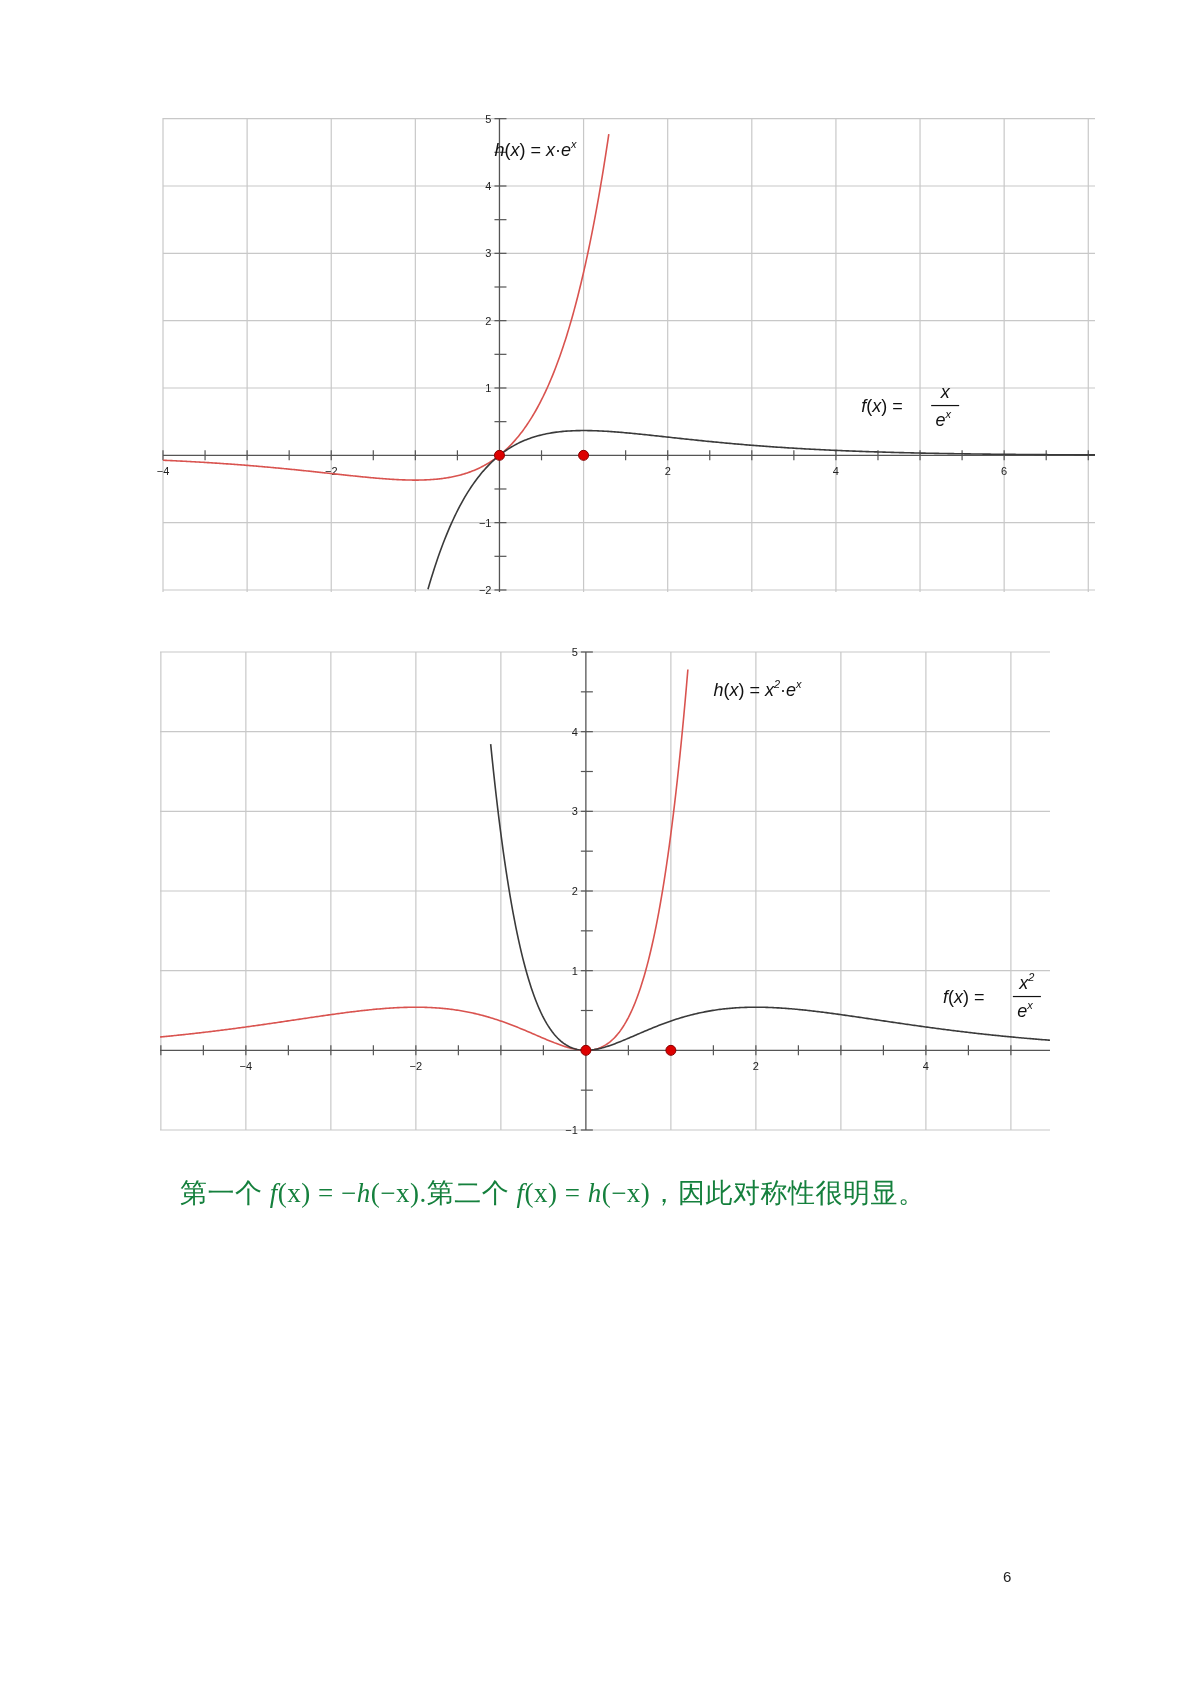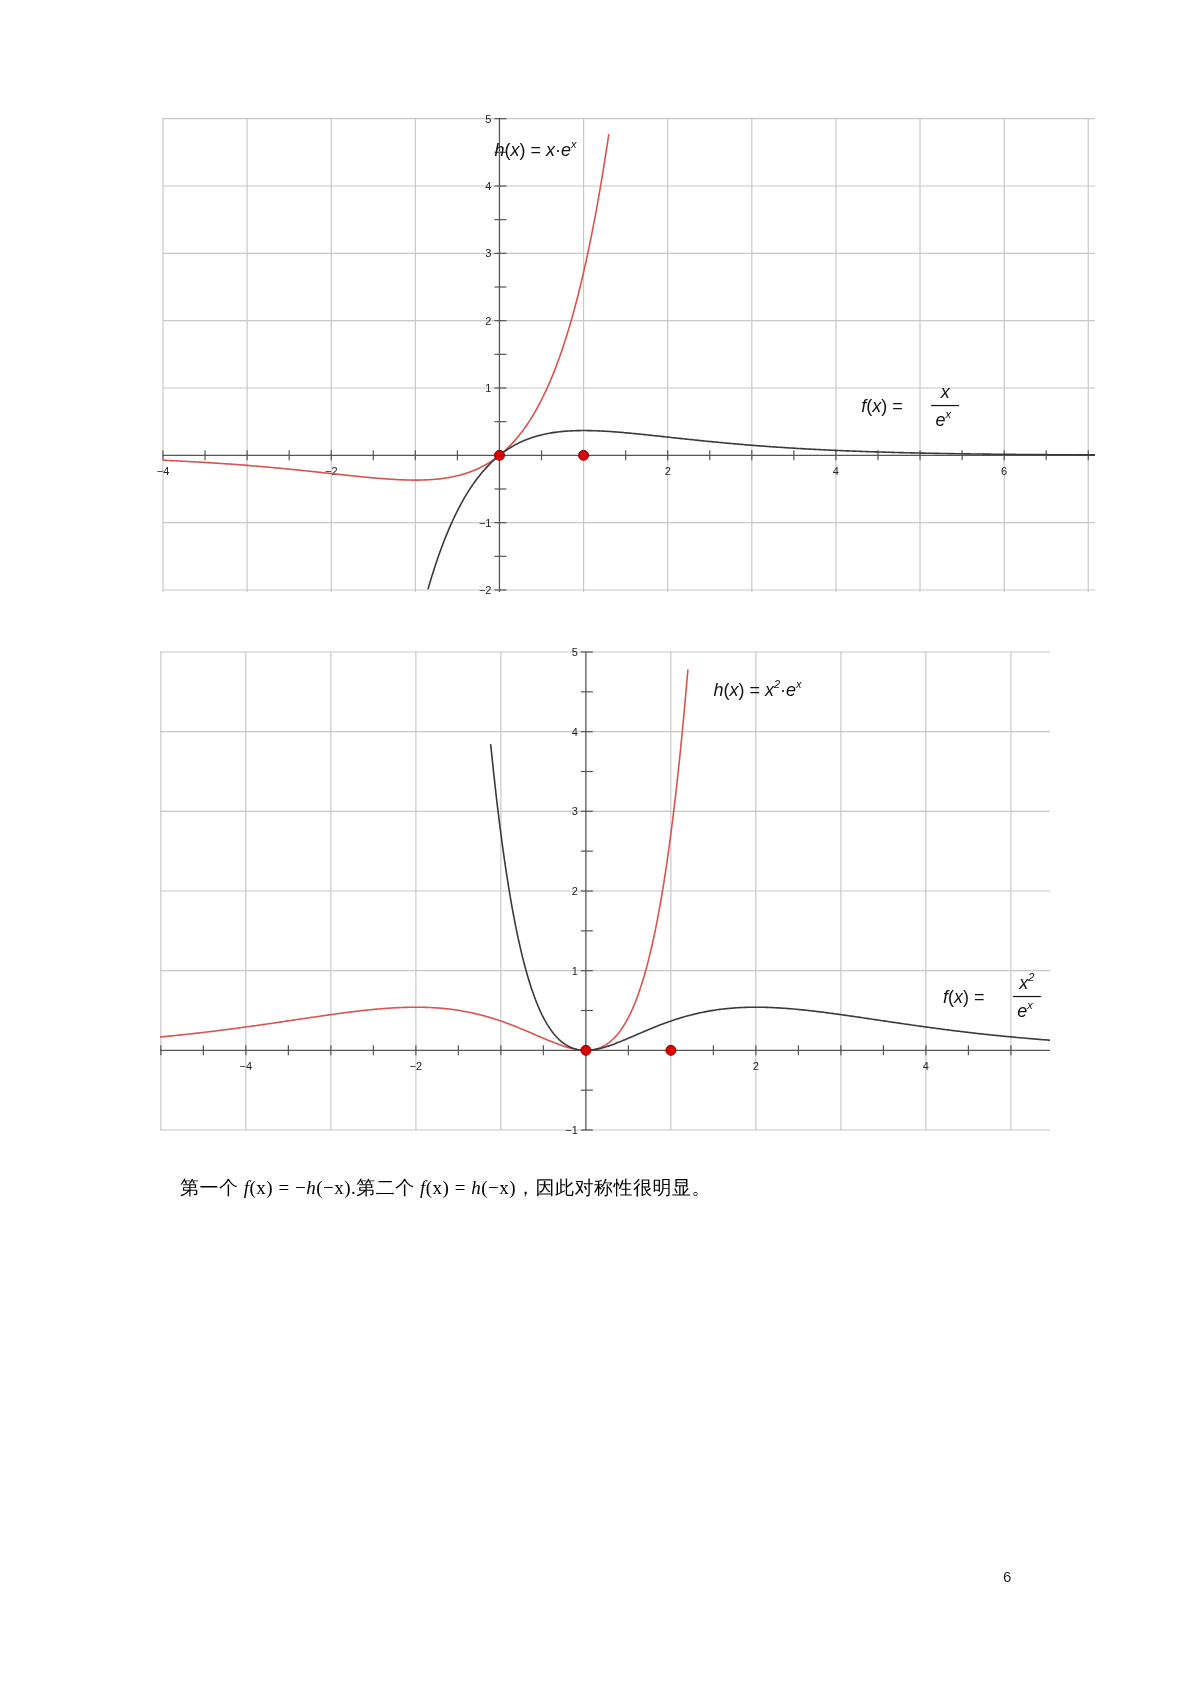--- a/index.html
+++ b/index.html
@@ -2,21 +2,21 @@
 <html><head>
 <meta charset="utf-8">
 <style>
   html, body { margin: 0; padding: 0; background: #ffffff; }
   body { width: 1192px; height: 1686px; position: relative; overflow: hidden; font-family: "Liberation Sans", sans-serif; }
   .chart { position: absolute; }
   .chart svg { position: absolute; left: 0; top: 0; overflow: visible; }
   .caption {
     position: absolute; left: 180px; top: 1175px;
     font-family: "Liberation Serif", "DejaVu Serif", serif;
-    font-size: 19px; color: #000000; white-space: nowrap; letter-spacing: 0.5px;
+    font-size: 27px; color: #15803d; white-space: nowrap; letter-spacing: 0.5px;
   }
   .caption i { font-style: italic; }
   .page-number {
     position: absolute; left: 1003px; top: 1568px;
     font-family: "Liberation Sans", sans-serif; font-size: 15px; color: #222;
   }
   .tick-label { font-family: "Liberation Sans", sans-serif; font-size: 11px; fill: #222; }
   .formula { font-family: "Liberation Sans", sans-serif; font-style: italic; font-size: 18px; fill: #111; }
   .formula-up { font-family: "Liberation Sans", sans-serif; font-style: normal; font-size: 18px; fill: #111; }
   .sup { font-size: 11px; }

